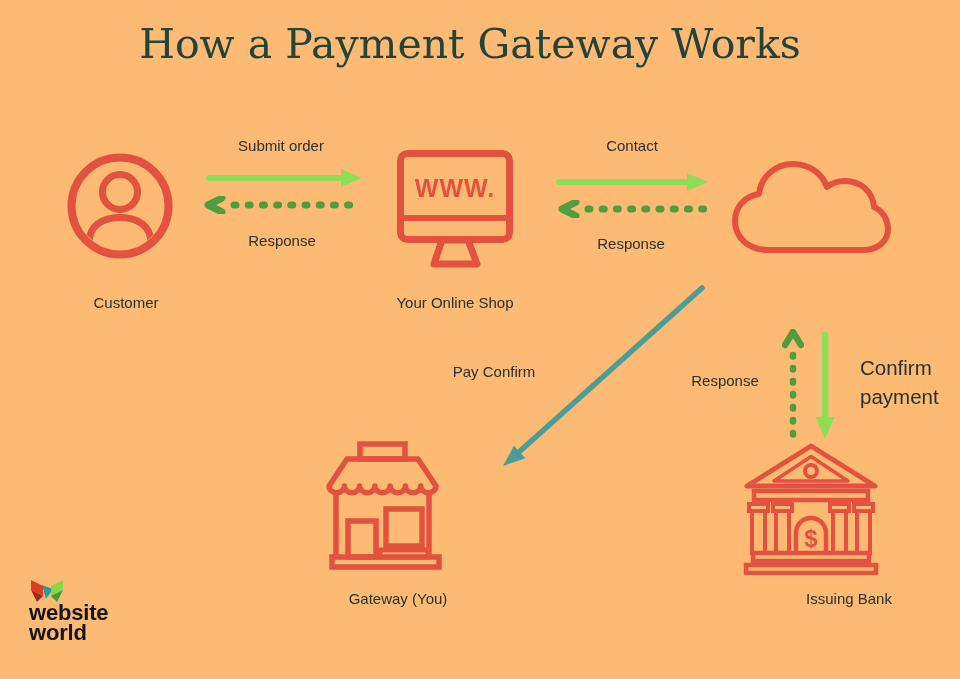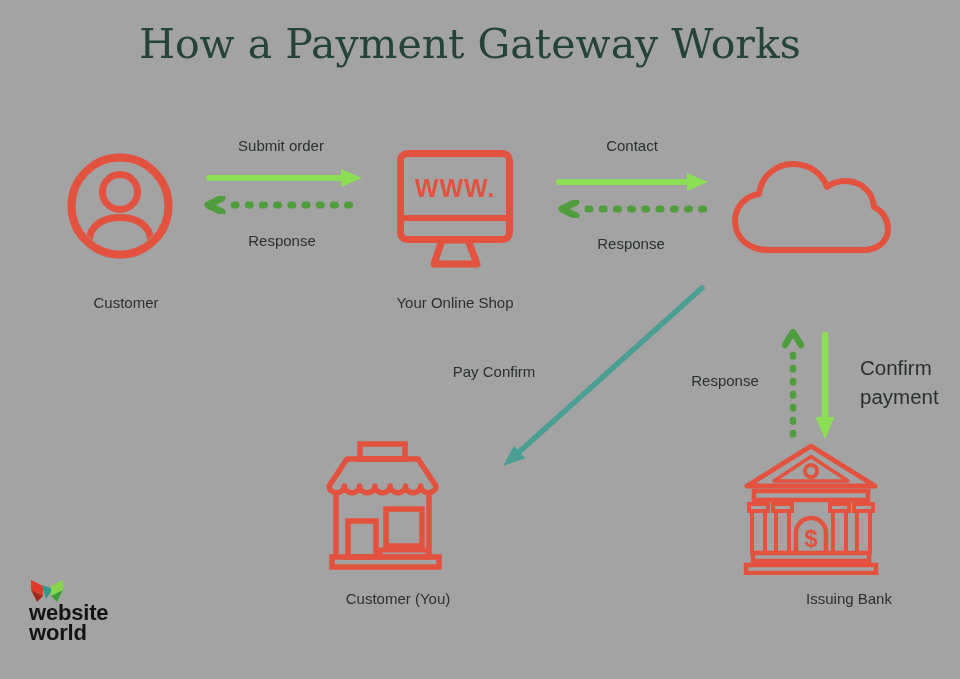--- a/index.html
+++ b/index.html
@@ -1,18 +1,18 @@
 <!DOCTYPE html>
 <html><head>
 <meta charset="utf-8">
 <style>
   html,body { margin:0; padding:0; background:#ffffff; }
   .canvas {
     position:relative; width:960px; height:679px; overflow:hidden;
-    background:#a3a3a3;
+    background:#fdba74;
     font-family:"Liberation Sans", sans-serif;
     color:#2a302e;
   }
   .title {
     position:absolute; left:470px; top:20px; transform:translateX(-50%);
     font-family:"DejaVu Serif", serif; font-size:41px; font-weight:400;
     color:#24443a; white-space:nowrap;
   }
   .lbl {
     position:absolute; transform:translateX(-50%);
@@ -130,21 +130,21 @@
   <div class="lbl" style="left:631px;top:232px">Response</div>
   <div class="lbl" style="left:494px;top:360px">Pay Confirm</div>
   <div class="lbl" style="left:725px;top:369px">Response</div>
   <div class="lbl-left" style="left:852px;top:353px">
     <div>Confirm</div>
     <div>payment</div>
   </div>
 
   <div class="lbl" style="left:126px;top:291px">Customer</div>
   <div class="lbl" style="left:455px;top:291px">Your Online Shop</div>
-  <div class="lbl" style="left:398px;top:587px">Customer (You)</div>
+  <div class="lbl" style="left:398px;top:587px">Gateway (You)</div>
   <div class="lbl" style="left:849px;top:587px">Issuing Bank</div>
 
   <svg class="abs" style="left:30px;top:579px" width="34" height="27" viewBox="0 0 34 27">
     <polygon points="1,1 13,7 13,17 1,11" fill="#E03A28"></polygon>
     <polygon points="1,11 13,17 7,23" fill="#9E2B1E"></polygon>
     <polygon points="12,6 23,10 16,20" fill="#2E9B8C"></polygon>
     <polygon points="33,1 21,7 21,17 33,11" fill="#8AD64A"></polygon>
     <polygon points="33,11 21,17 27,23" fill="#3E9E3B"></polygon>
   </svg>
   <div class="logo-text">

